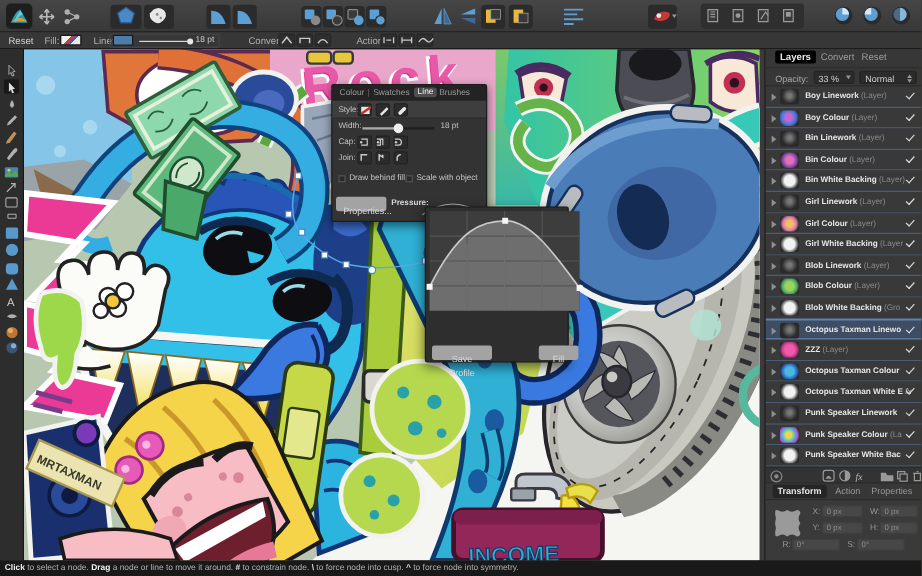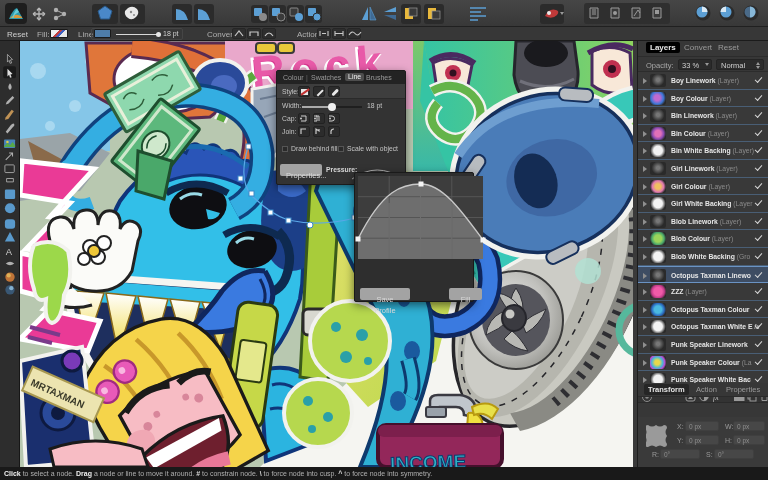--- a/index.html
+++ b/index.html
@@ -24,21 +24,21 @@
 .drop{position:absolute;background:#2b2b2b;border:1px solid #242424;border-radius:2px;color:#cfcfcf;font-size:7.5px;}
 #layers{position:absolute;left:0;top:31px;width:131px;height:317px;overflow:hidden;}
 .lrow{position:relative;width:131px;height:17.6px;background:#393939;border-bottom:1px solid rgba(88,126,168,.55);}
 .lrow.sel{background:#3e4d63;border-top:1px solid #6a93c4;border-bottom:1px solid #6a93c4;}
 .tri{position:absolute;left:5px;top:6px;width:0;height:0;border-left:4px solid #8f8f8f;border-top:3px solid transparent;border-bottom:3px solid transparent;}
 .thumb{position:absolute;left:12px;top:2px;width:16px;height:13px;border-radius:2px;background:#262626;}
 .lname{position:absolute;left:33px;top:5px;font-size:6.8px;font-weight:bold;color:#e6e6e6;white-space:nowrap;}
 .lsub{font-weight:normal;color:#8b8b8b;}
 .chk{position:absolute;right:7px;top:5px;width:7px;height:4px;border-left:1.5px solid #d8d8d8;border-bottom:1.5px solid #d8d8d8;transform:rotate(-48deg);}
 #lbar{position:absolute;left:0;top:348px;width:131px;height:14px;background:#333333;border-top:1px solid #2a2a2a;border-bottom:1px solid #2a2a2a;}
-#ttabs{position:absolute;left:0;top:342px;width:131px;height:14px;background:#373737;font-size:7.5px;color:#9a9a9a;border-bottom:1px solid #2b2b2b;}
+#ttabs{position:absolute;left:0;top:362px;width:131px;height:14px;background:#373737;font-size:7.5px;color:#9a9a9a;border-bottom:1px solid #2b2b2b;}
 #transform{position:absolute;left:0;top:376px;width:131px;height:50px;background:#3a3a3a;font-size:7px;color:#999;}
 .tfield{position:absolute;width:34px;height:10px;background:#474747;border-radius:2px;border:1px solid #3f3f3f;color:#8f8f8f;font-size:6.5px;padding:1px 3px;}
 
 #statusbar{position:absolute;left:0;top:467px;width:768px;height:13px;background:#191919;color:#b0b0b0;font-size:7px;}
 
 #linepanel{position:absolute;left:276px;top:70px;width:130px;height:115px;background:#333333;border:1px solid #1c1c1c;border-radius:2px;box-shadow:0 3px 8px rgba(0,0,0,.5);font-size:6.8px;color:#c4c4c4;}
 #lp-tabs{position:absolute;left:0;top:0;width:128px;height:13px;background:#232323;font-size:7px;color:#9a9a9a;}
 #pressure{position:absolute;left:354px;top:172px;width:120px;height:130px;background:#2e2e2e;border:1px solid #1a1a1a;border-radius:2px;box-shadow:0 3px 10px rgba(0,0,0,.55);}
 .pbtn{position:absolute;background:#3f3f3f;border:6px solid #a3a3a3;border-radius:2px;color:#d8d8d8;font-size:7.5px;text-align:center;}
 .sbtn{position:absolute;width:12px;height:11px;background:#2c2c2c;border:1px solid #222;border-radius:2px;}

